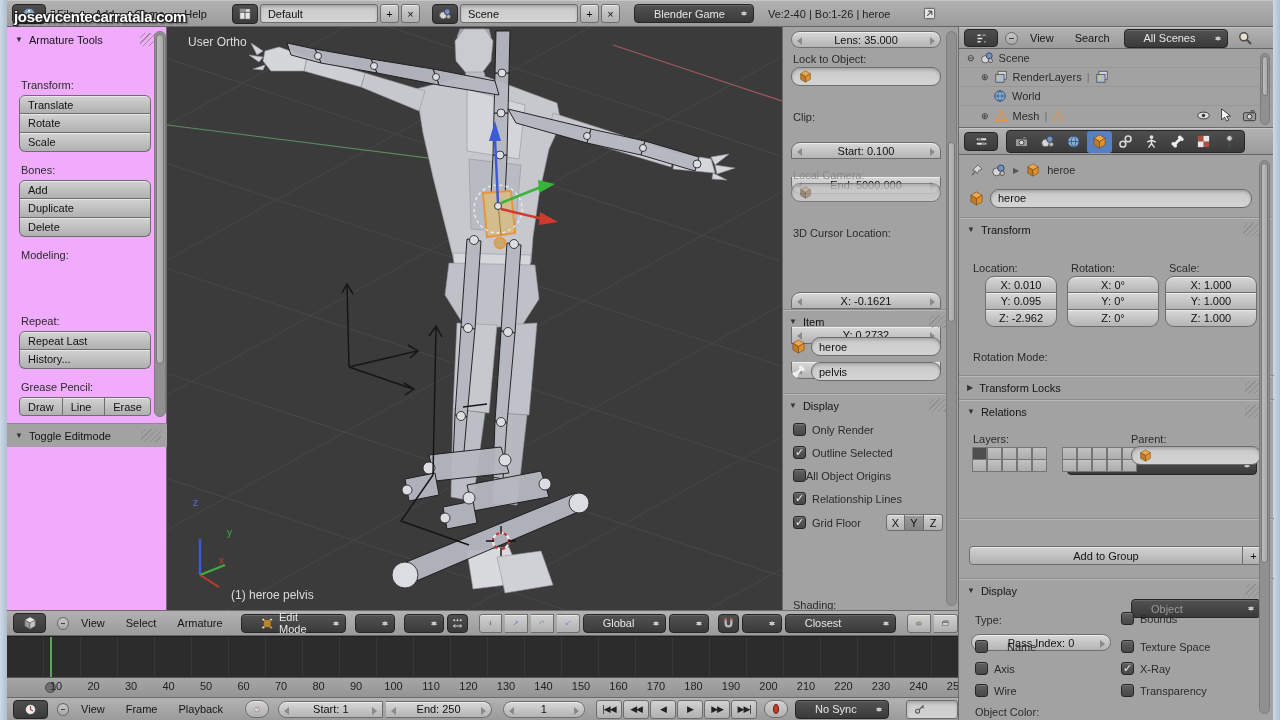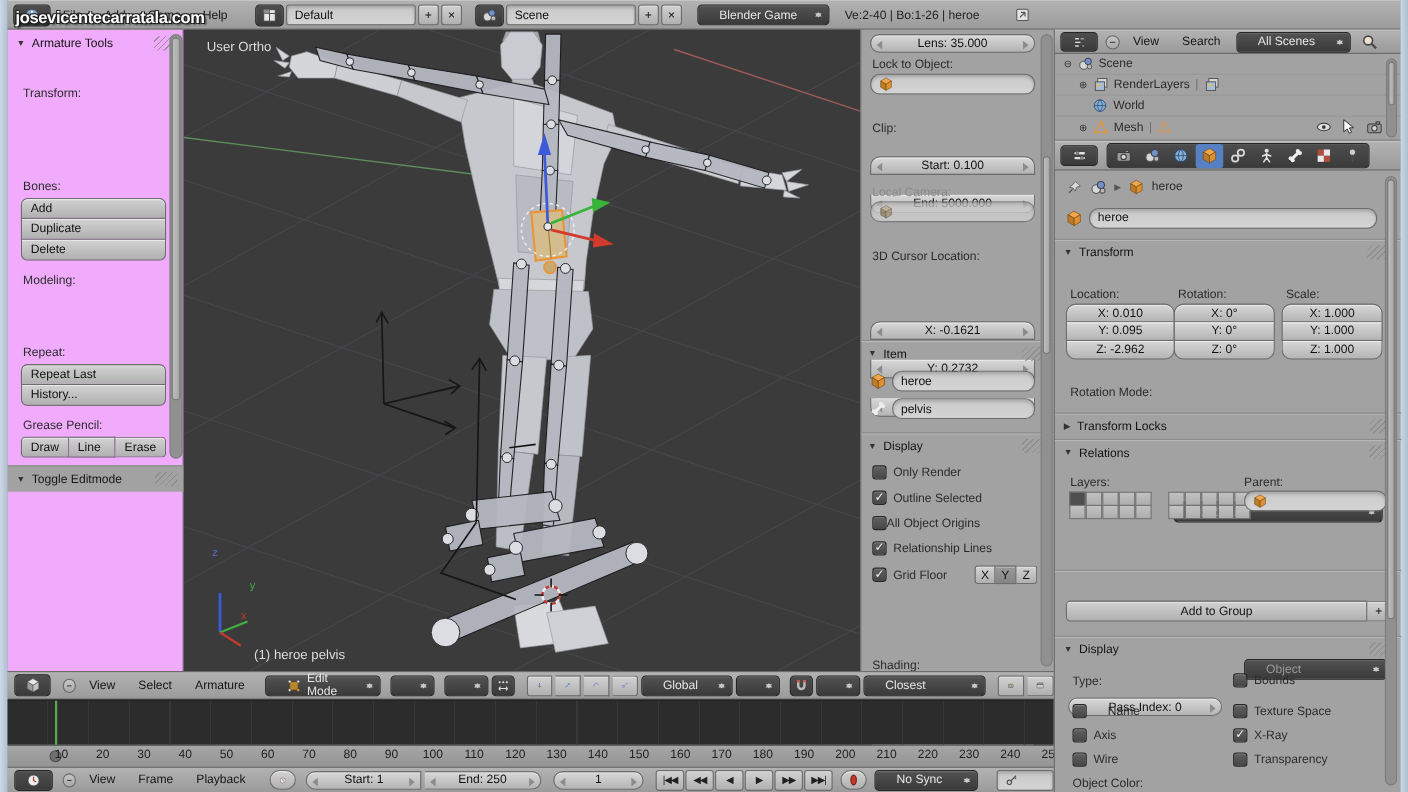--- a/index.html
+++ b/index.html
@@ -276,20 +276,25 @@
 
 <div class="a watermark" style="left:14px;top:8px">josevicentecarratala.com</div>
 
 <div class="a" style="left:7px;top:27px;width:160px;height:583px;background:#f0abfc;border-right:1px solid #6b6b6b">
   <div class="ph" style="padding:6px 6px 2px 8px">
       <span>Armature Tools</span>
       <span class="grip"></span>
     </div>
 
   <div class="a lab" style="left:14px;top:52px">Transform:</div>
+  <div class="a grp" style="left:12px;top:68px;width:132px">
+    <div class="btn tsbtn">Translate</div>
+    <div class="btn tsbtn">Rotate</div>
+    <div class="btn tsbtn">Scale</div>
+  </div>
 
   <div class="a lab" style="left:14px;top:137px">Bones:</div>
   <div class="a grp" style="left:12px;top:153px;width:132px">
     <div class="btn tsbtn">Add</div>
     <div class="btn tsbtn">Duplicate</div>
     <div class="btn tsbtn">Delete</div>
   </div>
 
   <div class="a lab" style="left:14px;top:222px">Modeling:</div>
 
@@ -830,21 +835,21 @@
   <div class="sep" style="margin-top:6px"></div>
   <div class="ph" style="padding:5px 10px 2px 8px">
       <span>Transform</span>
       <span class="grip"></span>
     </div>
 
   <div class="a lab" style="left:14px;top:134px">Location:</div>
   <div class="a lab" style="left:112px;top:134px">Rotation:</div>
   <div class="a lab" style="left:210px;top:134px">Scale:</div>
 
-  <div class="a grp" style="left:10px;top:148px;width:99px">
+  <div class="a grp" style="left:26px;top:148px;width:72px">
     <div class="pill noar" style="border-radius:9px 9px 0 0">X: 0.010</div>
     <div class="pill noar" style="border-radius:0;border-top:none">Y: 0.095</div>
     <div class="pill noar" style="border-radius:0 0 9px 9px;border-top:none">Z: -2.962</div>
   </div>
   <div class="a grp" style="left:108px;top:148px;width:92px">
     <div class="pill noar" style="border-radius:9px 9px 0 0">X: 0°</div>
     <div class="pill noar" style="border-radius:0;border-top:none">Y: 0°</div>
     <div class="pill noar" style="border-radius:0 0 9px 9px;border-top:none">Z: 0°</div>
   </div>
   <div class="a grp" style="left:206px;top:148px;width:92px">

